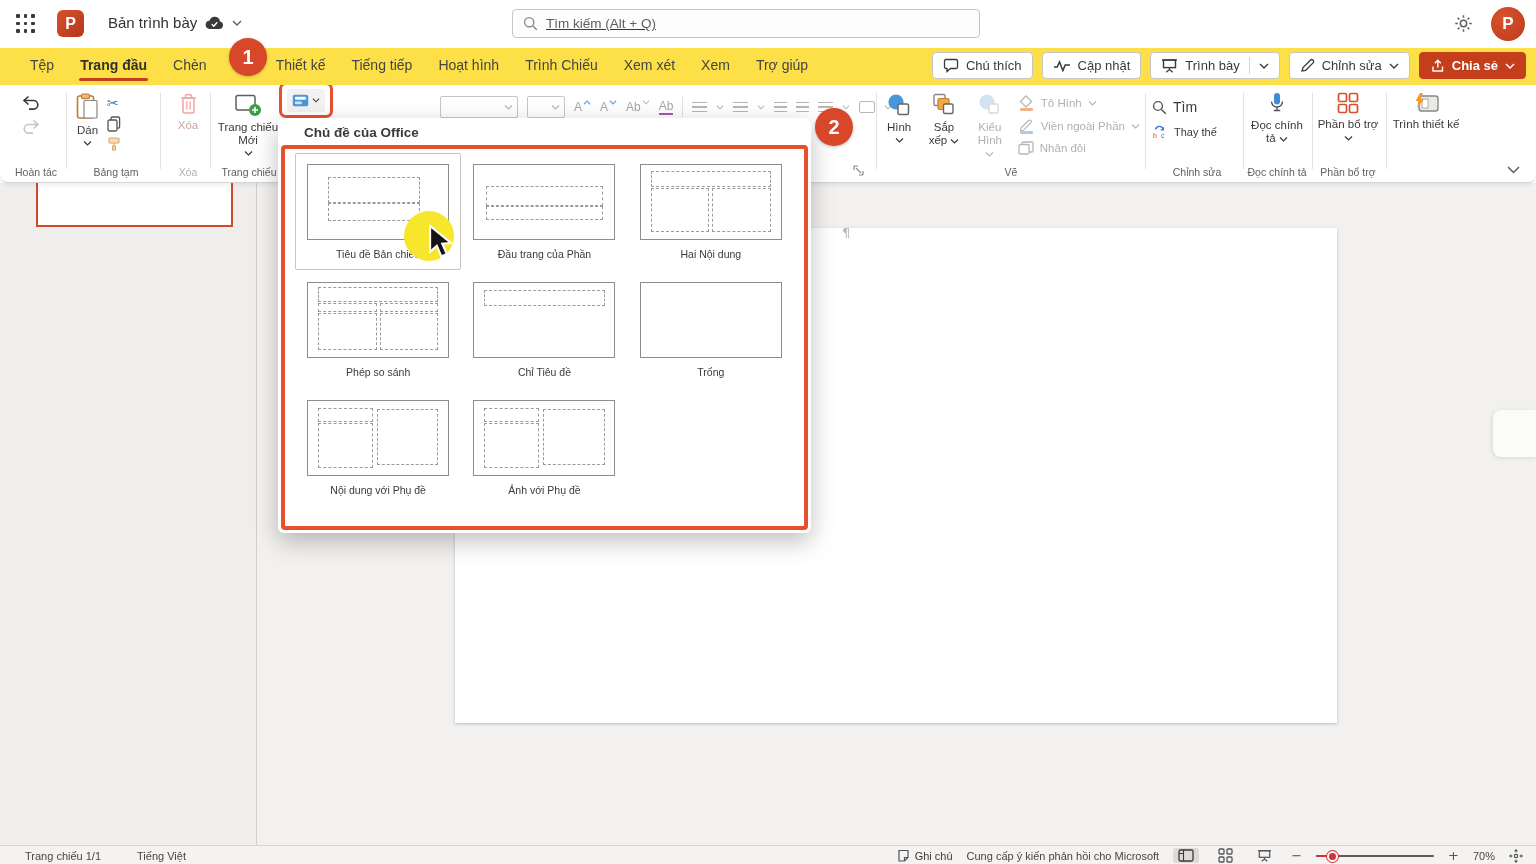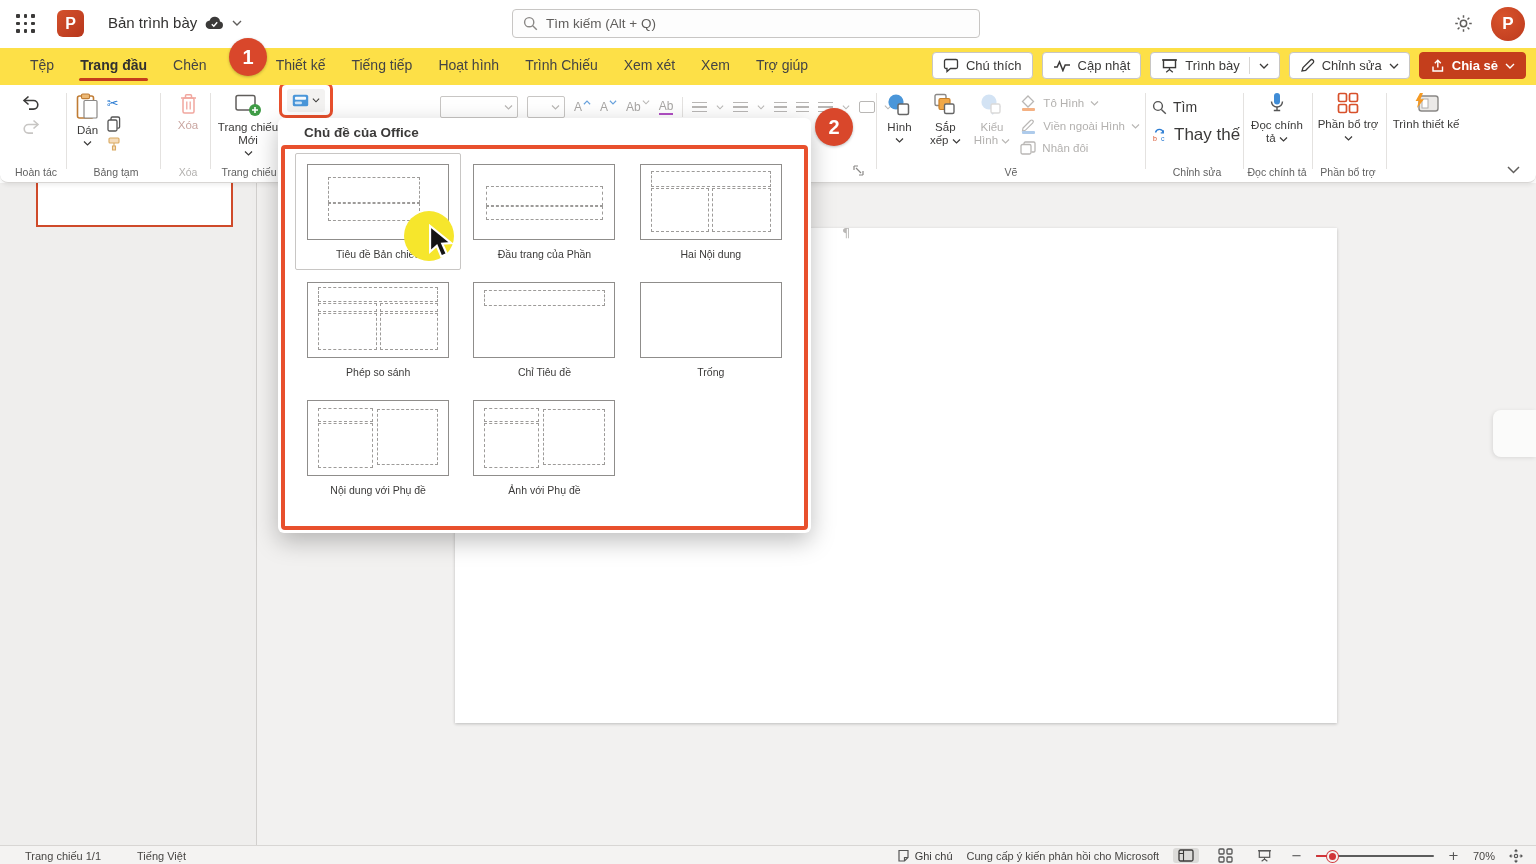--- a/index.html
+++ b/index.html
@@ -13,21 +13,21 @@
     display:grid; grid-template-columns:repeat(3,1fr); gap:3px; cursor:pointer; }
   .waffle i { width:3.5px; height:3.5px; background:#3b3a39; border-radius:1px; }
   .applogo { position:absolute; left:57px; top:10px; width:27px; height:27px; border-radius:6px;
     background:linear-gradient(135deg,#d4512c,#b7361c); color:#fff; font-weight:bold; font-size:16px;
     display:flex; align-items:center; justify-content:center; }
   .doctitle { position:absolute; left:108px; top:14px; font-size:15px; color:#323130; display:flex; align-items:center; gap:8px; }
   .chev { display:inline-block; }
   .searchbox { position:absolute; left:512px; top:9px; width:468px; height:29px; border:1px solid #c8c6c4;
     border-radius:4px; background:#fdfdfd; display:flex; align-items:center; padding:0 10px; gap:8px; }
   .searchbox input { border:none; outline:none; background:transparent; font-size:13.5px; color:#3b3a39; width:100%;
-    font-family:"Liberation Sans","DejaVu Sans",sans-serif; }
+    font-family:"Liberation Sans","DejaVu Sans",sans-serif;text-decoration:underline; }
   .searchbox input::placeholder { color:#605e5c; }
   .gearbtn { position:absolute; left:1454px; top:14px; cursor:pointer; }
   .avatar { position:absolute; left:1491px; top:7px; width:34px; height:34px; border-radius:50%;
     background:radial-gradient(circle at 35% 30%,#d8532c,#bd3a1d); color:#fff; font-weight:bold; font-size:17px;
     display:flex; align-items:center; justify-content:center; }
 
   
   .tabrow { position:absolute; left:0; top:48px; width:1536px; height:37px; background:#fde047; display:flex;
     align-items:center; padding-left:17px; z-index:8; }
   .tab { position:relative; padding:0 13px; font-size:14px; color:#444; height:37px; line-height:34px; cursor:pointer; white-space:nowrap; }
@@ -450,21 +450,21 @@
               <path d="M1 .5l3.5 3.5L8 .5" fill="none" stroke="#b9b7b5" stroke-width="1.2"></path>
             </svg>
         </div>
         <div class="rrow dis">
           <span>
             <svg width="17" height="16" viewBox="0 0 17 16">
                 <path d="M3 10 L10.5 2.5 a1.6 1.6 0 0 1 2.3 2.3 L5.3 12.3 L2.5 13 Z" fill="none" stroke="#b9b7b5" stroke-width="1.2"></path>
                 <rect x="2" y="13" width="13" height="3" rx="1" fill="#aecbeb"></rect>
               </svg>
           </span>
-          <span>Viền ngoài Hình</span>
+          <span>Viền ngoài Phần</span>
           <svg width="9" height="5" viewBox="0 0 9 5">
               <path d="M1 .5l3.5 3.5L8 .5" fill="none" stroke="#b9b7b5" stroke-width="1.2"></path>
             </svg>
         </div>
         <div class="rrow dis">
           <span>
             <svg width="16" height="14" viewBox="0 0 16 14">
                 <rect x="1" y="3.5" width="10" height="9.5" rx="1.5" fill="none" stroke="#b9b7b5" stroke-width="1.3"></rect>
                 <path d="M4 3.5 V2.3 A1.3 1.3 0 0 1 5.3 1 H13.7 A1.3 1.3 0 0 1 15 2.3 V9.7 A1.3 1.3 0 0 1 13.7 11 H11.5" fill="none" stroke="#b9b7b5" stroke-width="1.3"></path>
               </svg>
@@ -489,21 +489,21 @@
         <span style="font-size:14px;">Tìm</span>
       </div>
       <div class="rrow">
         <span>
           <svg width="16" height="14" viewBox="0 0 16 14">
               <path d="M3.5 4.5 a4 4 0 0 1 7.8 0 M11.3 2.2 v2.6 h-2.6" fill="none" stroke="#2b7cd3" stroke-width="1.3"></path>
               <text x="1" y="13" font-size="7" fill="#d8502a" font-family="sans-serif">b</text>
               <text x="9" y="13" font-size="7" fill="#2b7cd3" font-family="sans-serif">c</text>
             </svg>
         </span>
-        <span style="font-size:17px;">Thay thế</span>
+        <span style="font-size:11px;">Thay thế</span>
       </div>
     </div>
     <div class="glabel">Chỉnh sửa</div>
   </div>
   <div class="rdivider" style="left:1243px;"></div>
 
   <div class="rgroup" style="left:1246px; width:62px;">
     <div class="rbtn" style="margin-top:7px; width:62px;">
       <span>
         <svg width="16" height="23" viewBox="0 0 16 23">

